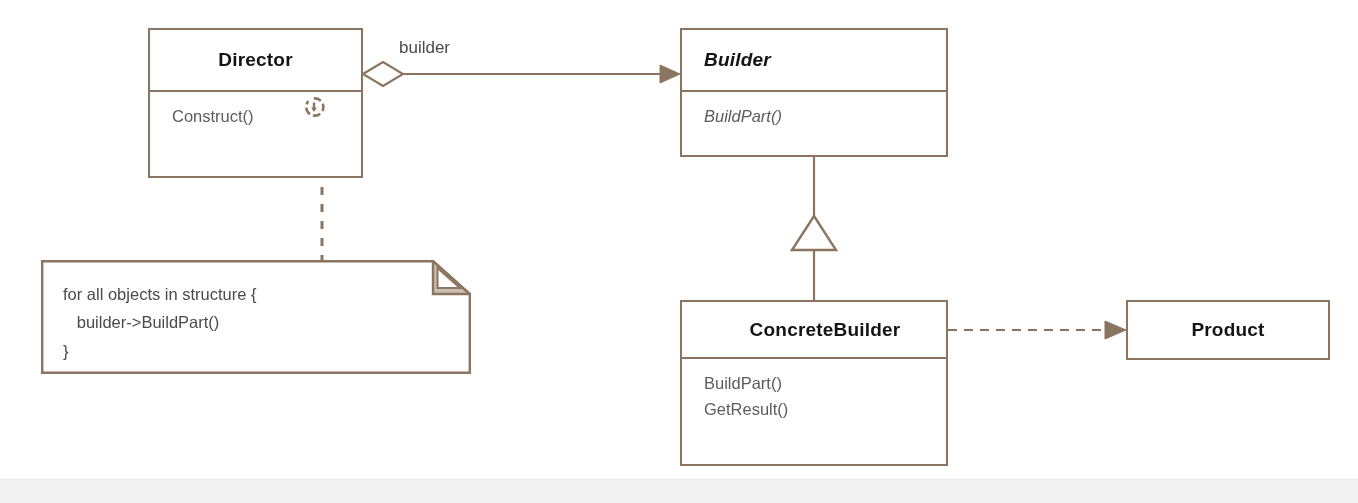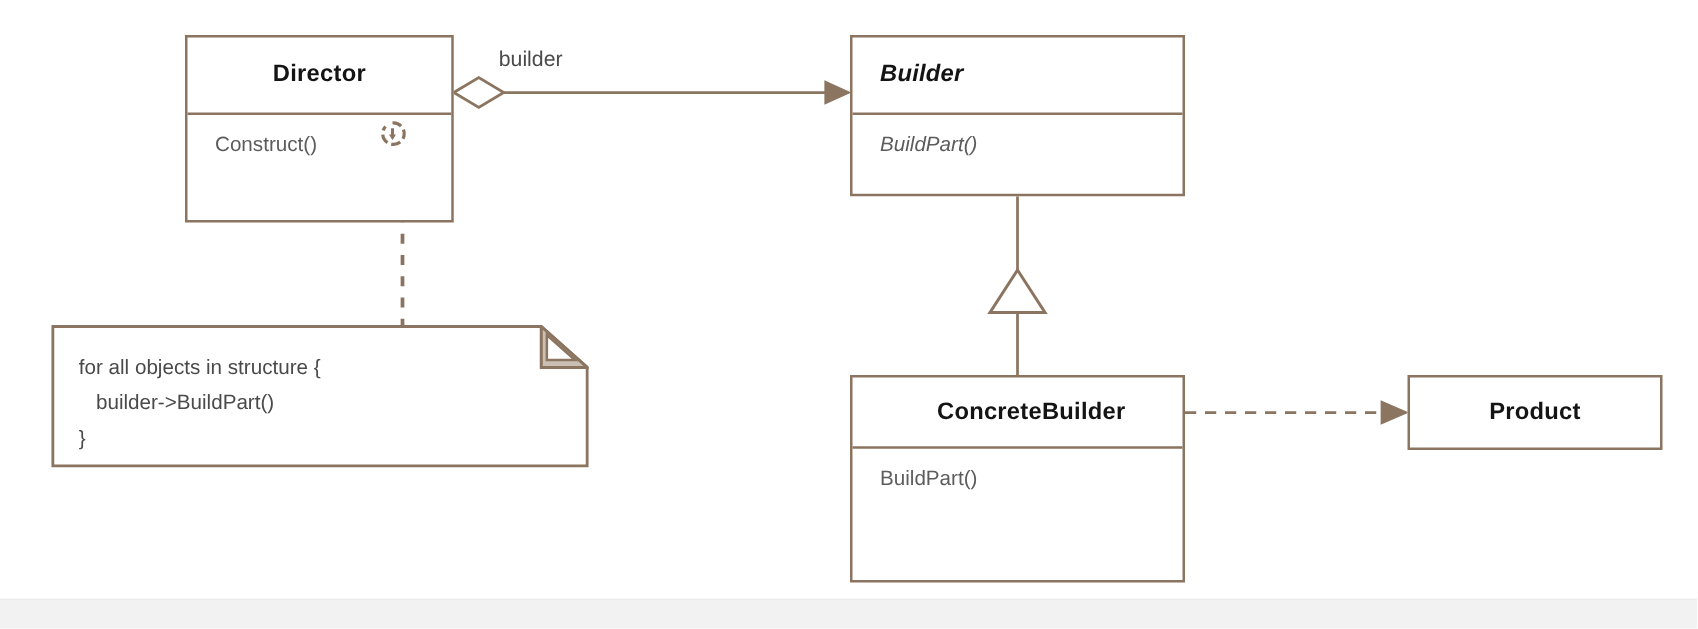--- a/index.html
+++ b/index.html
@@ -181,20 +181,21 @@
       <div class="uml-member abstract">BuildPart()</div>
     </div>
   </div>
 
   <div class="uml-class" style="left:680px; top:300px; width:268px; height:166px;">
     <div class="uml-compartment title-comp" style="height:57px; justify-content:center; padding-left:22px;">
       <span class="uml-title">ConcreteBuilder</span>
     </div>
     <div class="uml-compartment members-comp" style="flex:1;">
       <div class="uml-member">BuildPart()</div>
+      <div class="uml-member">GetResult()</div>
     </div>
   </div>
 
   <div class="uml-class" style="left:1126px; top:300px; width:204px; height:60px;">
     <div class="uml-compartment title-comp no-divider" style="height:100%;">
       <span class="uml-title">Product</span>
     </div>
   </div>
 
   <div class="uml-note" style="left:28px; top:260px; width:430px; height:114px;">

